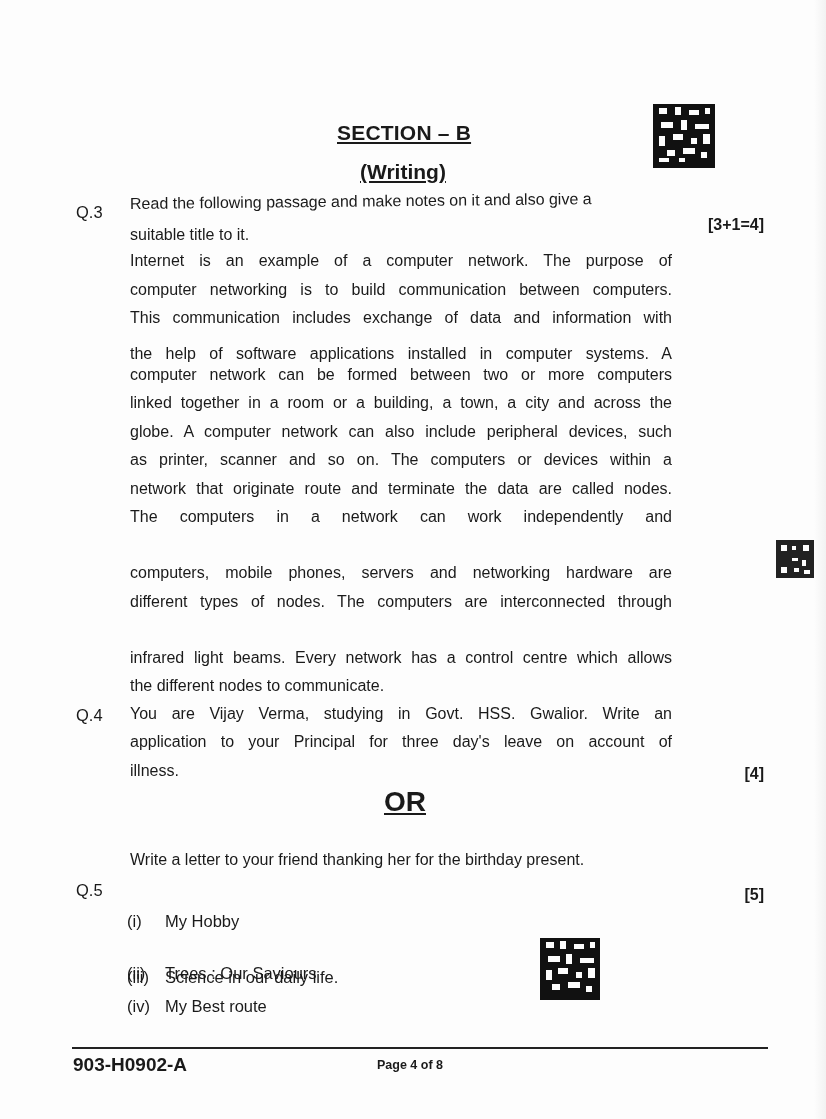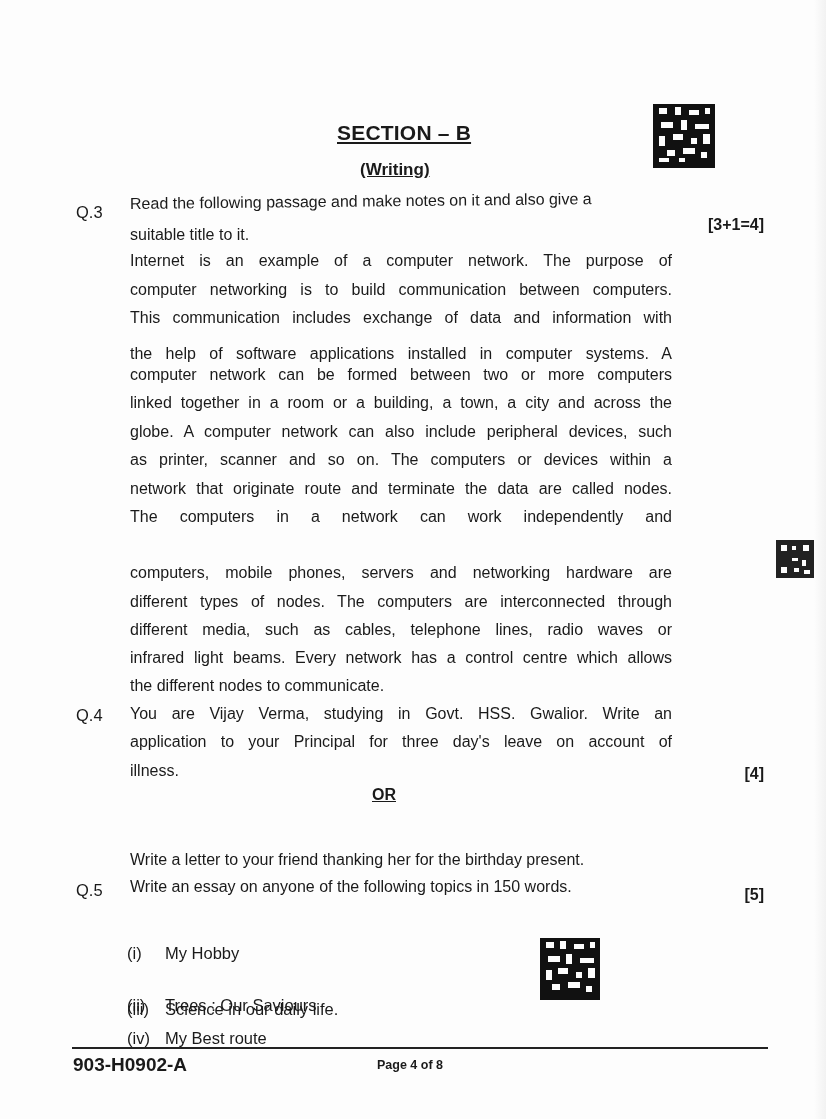--- a/index.html
+++ b/index.html
@@ -1,30 +1,30 @@
 <!DOCTYPE html>
 <html><head>
 <meta charset="utf-8">
 <style>
   html, body { margin:0; padding:0; background:#ffffff; }
   body { width:826px; height:1119px; position:relative; overflow:hidden;
          font-family:"Liberation Sans", sans-serif; color:#1a1a1a; }
   .page { position:absolute; left:0; top:0; width:826px; height:1119px; background:#fdfdfd; }
   .section-title { position:absolute; left:330px; top:121px; font-size:21px; font-weight:bold;
                    text-decoration:underline; letter-spacing:0.2px;margin-left:7px; }
-  .section-sub { position:absolute; left:360px; top:160px; font-size:17px; font-weight:bold;
+  .section-sub { position:absolute; left:360px; top:160px; font-size:21px; font-weight:bold;
                  text-decoration:underline; }
   .matrix { position:absolute; background:#111; }
   .matrix i { position:absolute; background:#fdfdfd; display:block; }
   .qnum { position:absolute; left:76px; font-size:16.5px; }
   .line { position:absolute; left:130px; font-size:16px; white-space:nowrap; }
   .just { width:542px; text-align:justify; text-align-last:justify; }
   .marks { position:absolute; right:62px; font-size:16px; font-weight:bold; }
-  .or { position:absolute; left:372px; top:786px; font-size:16px; font-weight:bold; text-decoration:underline; }
-  .item { position:absolute; left:127px; font-size:16.5px; white-space:nowrap;margin-top:32px; }
+  .or { position:absolute; left:384px; top:786px; font-size:28px; font-weight:bold; text-decoration:underline; }
+  .item { position:absolute; left:127px; font-size:16.5px; white-space:nowrap; }
   .item .roman { display:inline-block; width:38px; }
   .footer-rule { position:absolute; left:72px; top:1047px; width:696px; height:2px; background:#222; }
   .footer-code { position:absolute; left:73px; top:1054px; font-size:19px; font-weight:bold;text-align:center; }
   .footer-page { position:absolute; left:377px; top:1058px; font-size:12.5px; font-weight:bold; }
   .qr { position:absolute; left:776px; top:540px; width:38px; height:38px; background:#222; }
   .qr i { position:absolute; background:#fdfdfd; }
   .edge { position:absolute; right:0; top:0; width:12px; height:1119px;
           background:linear-gradient(to right, #fdfdfd, #f2f2f2); }
 </style>
 </head>
@@ -64,34 +64,32 @@
   <div class="line just" style="top:309px">This communication includes exchange of data and information with</div>
   <div class="line just" style="top:345px">the help of software applications installed in computer systems. A</div>
   <div class="line just" style="top:366px">computer network can be formed between two or more computers</div>
   <div class="line just" style="top:394px">linked together in a room or a building, a town, a city and across the</div>
   <div class="line just" style="top:423px">globe. A computer network can also include peripheral devices, such</div>
   <div class="line just" style="top:451px">as printer, scanner and so on. The computers or devices within a</div>
   <div class="line just" style="top:480px">network that originate route and terminate the data are called nodes.</div>
   <div class="line just" style="top:508px">The computers in a network can work independently and</div>
   <div class="line just" style="top:564px">computers, mobile phones, servers and networking hardware are</div>
   <div class="line just" style="top:593px">different types of nodes. The computers are interconnected through</div>
-  <div class="line just" style="top:621px">different media, such as cables, telephone lines, radio waves or</div>
   <div class="line just" style="top:649px">infrared light beams. Every network has a control centre which allows</div>
   <div class="line" style="top:677px">the different nodes to communicate.</div>
 
   <div class="qnum" style="top:706px">Q.4</div>
   <div class="line just" style="top:705px">You are Vijay Verma, studying in Govt. HSS. Gwalior. Write an</div>
   <div class="line just" style="top:733px">application to your Principal for three day's leave on account of</div>
   <div class="line" style="top:762px">illness.</div>
   <div class="marks" style="top:765px">[4]</div>
   <div class="or">OR</div>
   <div class="line" style="top:851px">Write a letter to your friend thanking her for the birthday present.</div>
 
   <div class="qnum" style="top:881px">Q.5</div>
-  <div class="line" style="top:878px">Write an essay on anyone of the following topics in 150 words.</div>
   <div class="marks" style="top:886px">[5]</div>
 
   <div class="item" style="top:912px">
     <span class="roman">(i)</span><span>My Hobby</span>
   </div>
   <div class="item" style="top:964px">
     <span class="roman">(ii)</span><span>Trees : Our Saviours</span>
   </div>
   <div class="item" style="top:968px">
     <span class="roman">(iii)</span><span>Science in our daily life.</span>

